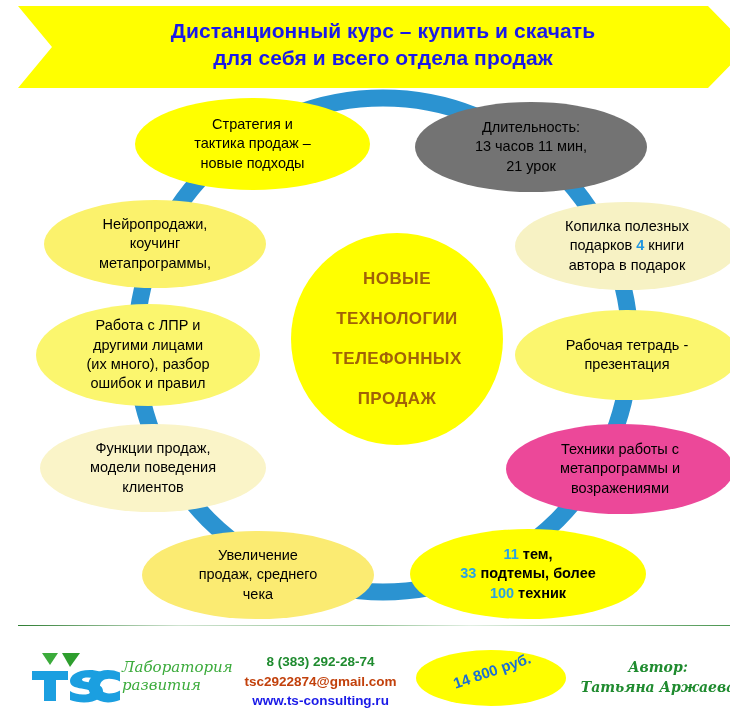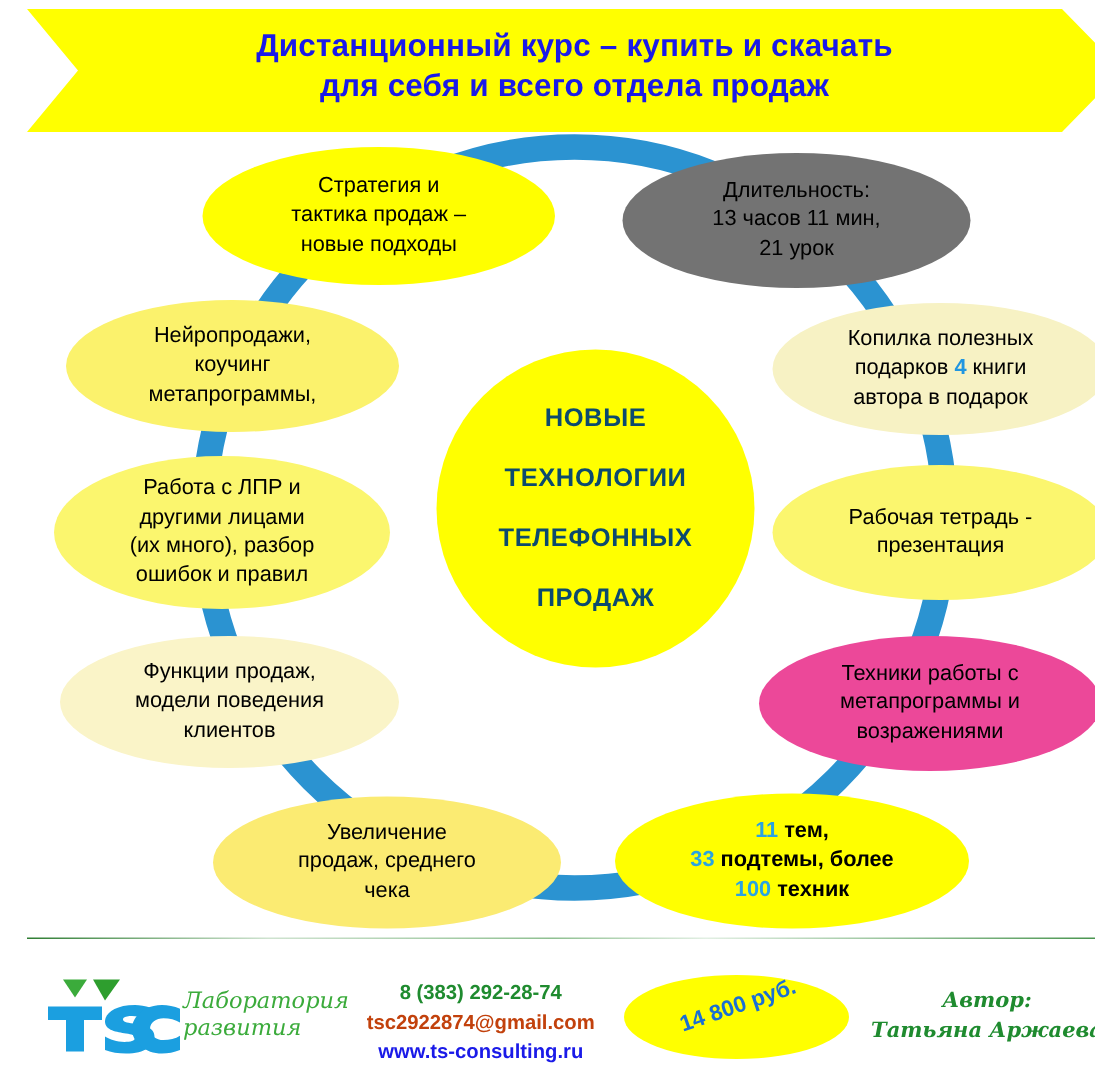--- a/index.html
+++ b/index.html
@@ -29,21 +29,21 @@
   .ring{position:absolute;left:0;top:0;width:730px;height:720px;pointer-events:none;}
 
   
   .center-circle{
     position:absolute;
     left:273px;top:233px;width:212px;height:212px;
     border-radius:50%;
     background:#ffff00;
     display:flex;flex-direction:column;
     align-items:center;justify-content:center;
-    color:#0c4a6e;
+    color:#a16207;
     font-size:17px;font-weight:bold;
     line-height:2.35;
     letter-spacing:.4px;
   }
   .center-circle span{display:block;}
 
   
   .bub{
     position:absolute;
     border-radius:50%;

